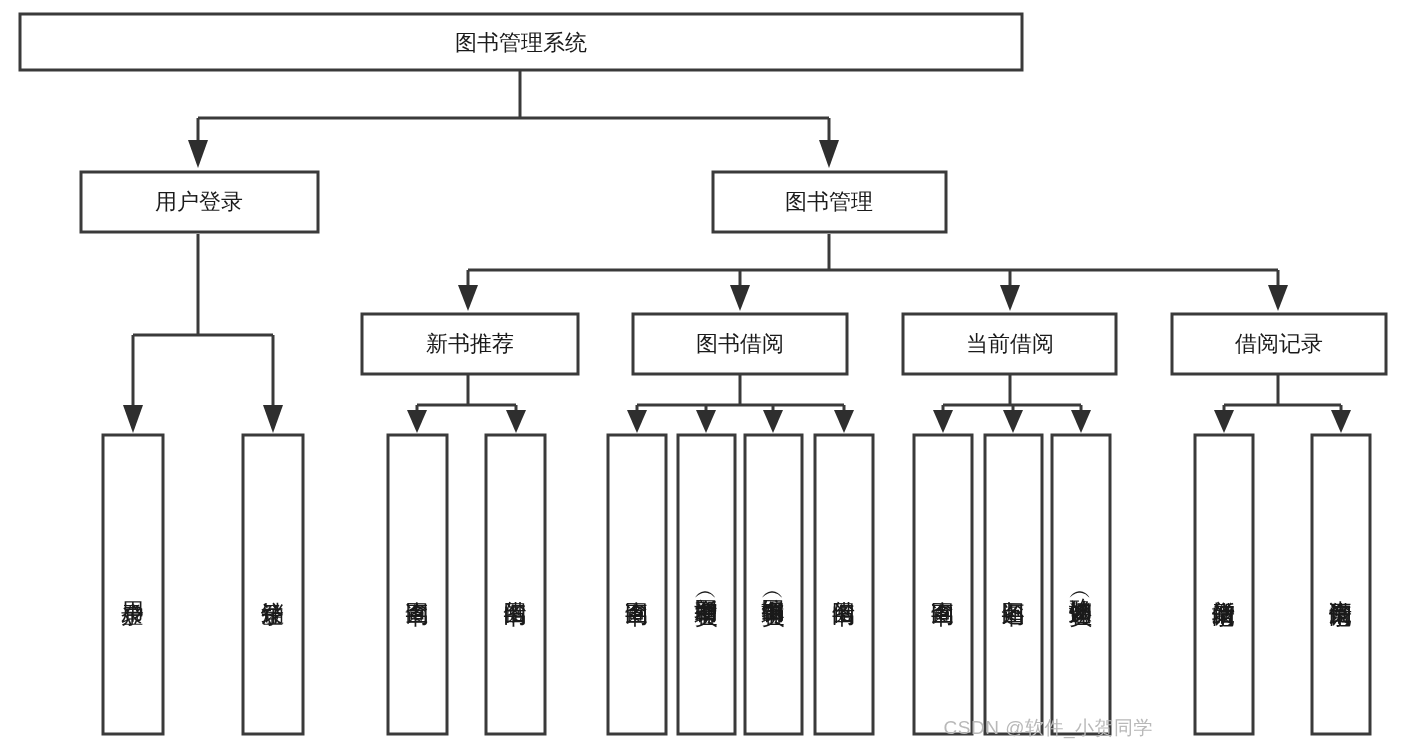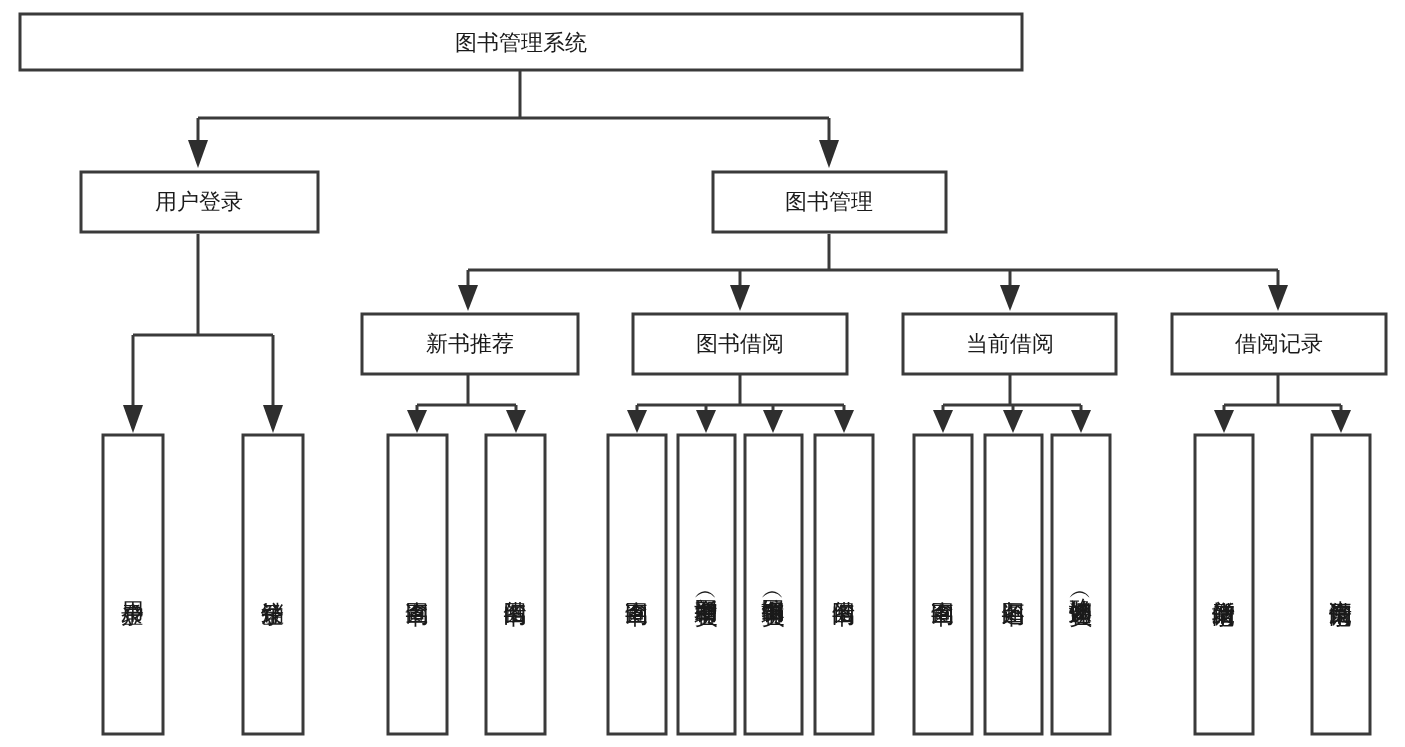--- a/index.html
+++ b/index.html
@@ -247,14 +247,15 @@
   <div class="vert-label-wrap" style="left:1052px; top:435px; width:58px; height:299px;">
     <span class="vert-label">确认归还（管理员）</span>
   </div>
   <div class="vert-label-wrap" style="left:1195px; top:435px; width:58px; height:299px;">
     <span class="vert-label">新增借阅记录</span>
   </div>
   <div class="vert-label-wrap" style="left:1312px; top:435px; width:58px; height:299px;">
     <span class="vert-label">查询借阅记录</span>
   </div>
 
+  <div class="watermark">CSDN @软件_小贺同学</div>
 
 </div>
 
 </body></html>

